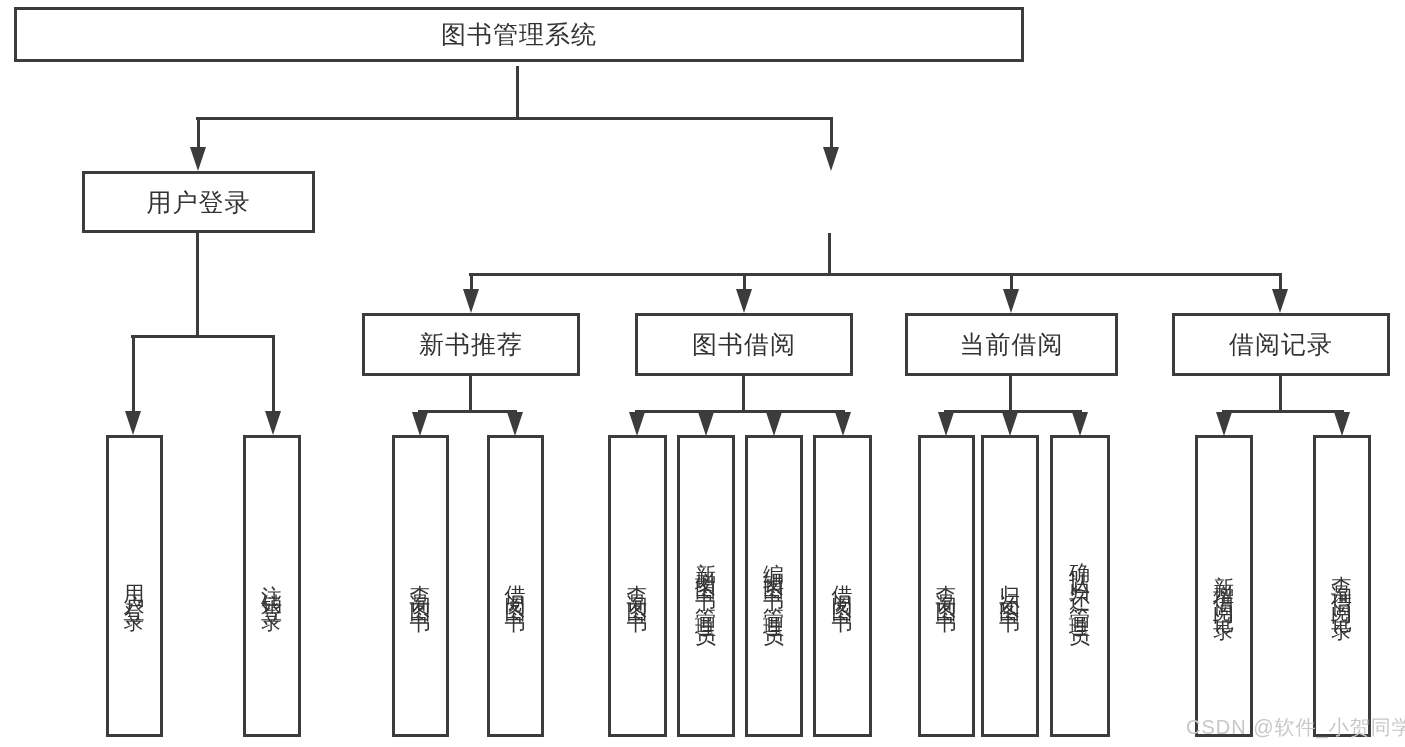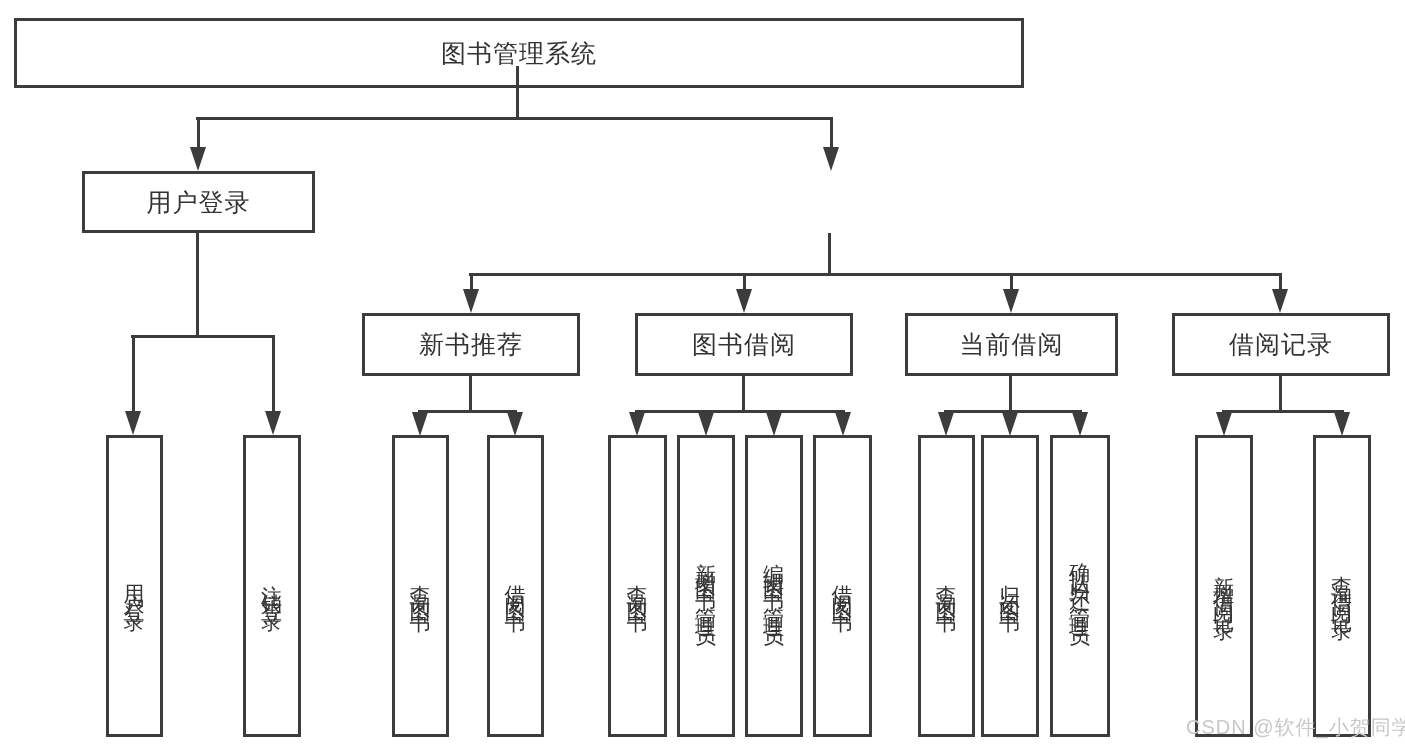--- a/index.html
+++ b/index.html
@@ -43,21 +43,21 @@
   .watermark{
     position:absolute;font-size:20px;color:var(--wm);letter-spacing:1px;
     z-index:5;white-space:nowrap;
   }
 </style>
 </head>
 <body>
 
 <div class="canvas">
 
-  <div class="node h" style="left:14px;top:18px;width:1010px;height:70px;">图书管理系统</div>
+  <div class="node h" style="left:14px;top:7px;width:1010px;height:55px;">图书管理系统</div>
 
   <div class="vline" style="left:516px;top:66px;height:53px;"></div>
   <div class="hline" style="left:196px;top:117px;width:637px;"></div>
   <div class="arrow" style="left:190px;top:117px;height:54px;"></div>
   <div class="arrow" style="left:823px;top:117px;height:54px;"></div>
 
   <div class="node h" style="left:82px;top:171px;width:233px;height:62px;">用户登录</div>
 
   <div class="vline" style="left:196px;top:233px;height:104px;"></div>
   <div class="hline" style="left:131px;top:335px;width:144px;"></div>

